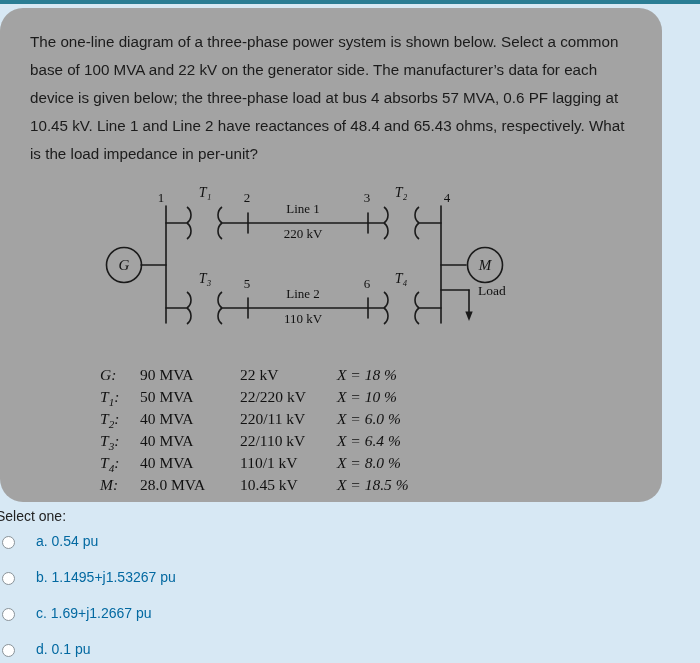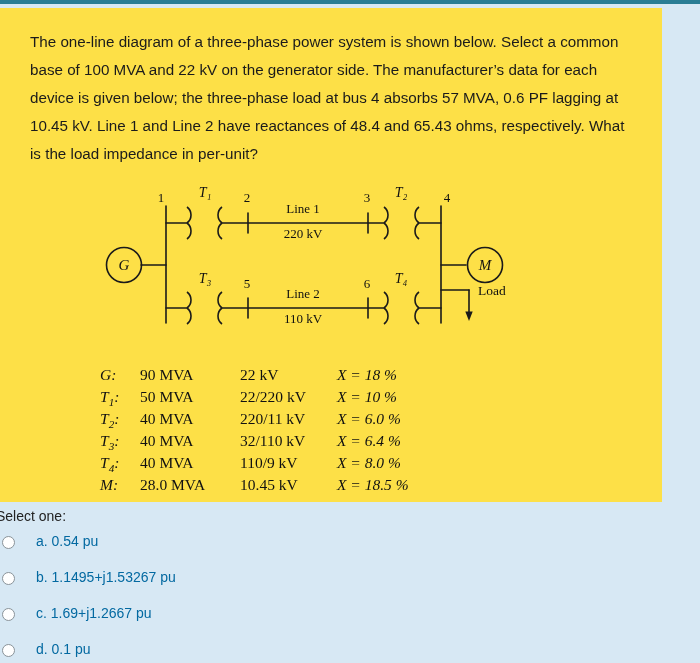--- a/index.html
+++ b/index.html
@@ -8,21 +8,22 @@
     background:#d7e8f4;
     font-family:"Liberation Sans", sans-serif;
     overflow:hidden;position:relative;
   }
   #topbar{
     position:absolute;left:0;top:0;width:700px;height:4px;
     background:#2a7d94;
   }
   #card{
     position:absolute;left:0;top:8px;width:662px;height:494px;
-    background:#fde047;
+    background:#a3a3a3;
+    border-radius:23px;
   }
   #qtext{
     position:absolute;left:30px;top:20px;width:606px;
     font-size:15.2px;line-height:28px;color:#1b1b1b;
     font-family:"Liberation Sans", sans-serif;
   }
 
   
   #diagram{
     position:absolute;left:95px;top:172px;width:430px;height:165px;
@@ -182,27 +183,27 @@
       </tr>
       <tr>
         <td class="c0"><span>T</span><span class="sub">2</span>:</td>
         <td class="c1">40 MVA</td>
         <td class="c2">220/11 kV</td>
         <td class="c3 ital">X = 6.0 %</td>
       </tr>
       <tr>
         <td class="c0"><span>T</span><span class="sub">3</span>:</td>
         <td class="c1">40 MVA</td>
-        <td class="c2">32/110 kV</td>
+        <td class="c2">22/110 kV</td>
         <td class="c3 ital">X = 6.4 %</td>
       </tr>
       <tr>
         <td class="c0"><span>T</span><span class="sub">4</span>:</td>
         <td class="c1">40 MVA</td>
-        <td class="c2">110/9 kV</td>
+        <td class="c2">110/1 kV</td>
         <td class="c3 ital">X = 8.0 %</td>
       </tr>
       <tr>
         <td class="c0"><span>M</span><span class="sub"></span>:</td>
         <td class="c1">28.0 MVA</td>
         <td class="c2">10.45 kV</td>
         <td class="c3 ital">X = 18.5 %</td>
       </tr>
     </tbody>
   </table>

